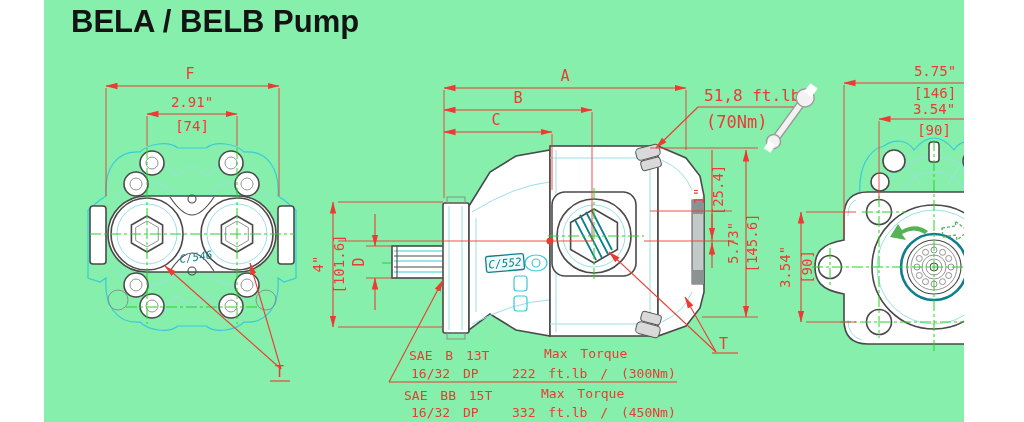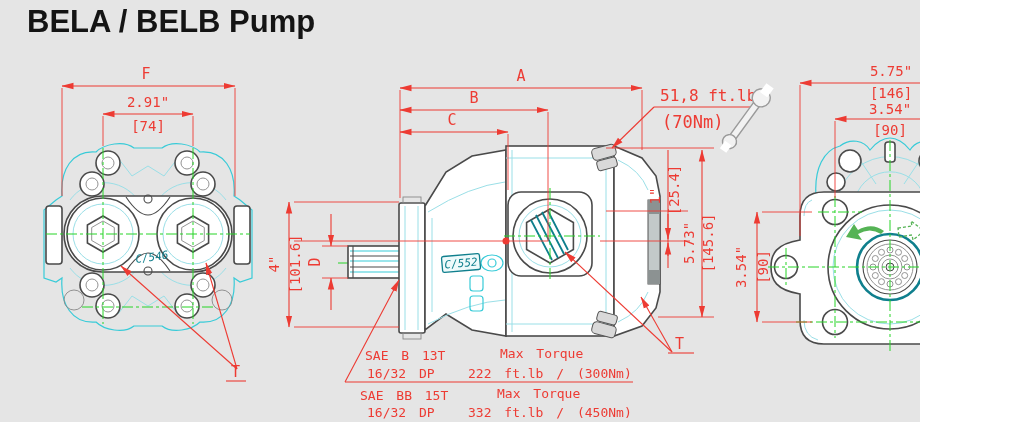--- a/index.html
+++ b/index.html
@@ -1,17 +1,17 @@
 <!DOCTYPE html>
 <html><head>
 <meta charset="utf-8">
 <style>
   html,body{margin:0;padding:0;background:#ffffff;}
-  #stage{position:relative;width:920px;height:422px;background:#e5e5e5;overflow:hidden;
-         font-family:"Liberation Sans",sans-serif;}
+  #stage{position:relative;width:920px;height:422px;background:#86efac;overflow:hidden;
+         font-family:"Liberation Sans",sans-serif;margin-left:44px;}
   #title{position:absolute;left:27px;top:4px;margin:0;font-size:31px;font-weight:700;
          color:#141414;letter-spacing:0px;font-family:"Liberation Sans",sans-serif;}
   svg{position:absolute;left:0;top:0;}
   .dim   {font-family:"DejaVu Sans Mono",monospace;font-size:14px;fill:#ed3b33;}
   .dimref{font-family:"DejaVu Sans Mono",monospace;font-size:15px;fill:#ed3b33;}
   .note  {font-family:"DejaVu Sans Mono",monospace;font-size:15px;fill:#ed3b33;}
   .spec  {font-family:"DejaVu Sans Mono",monospace;font-size:13px;fill:#ed3b33;word-spacing:5px;}
   .cast  {font-family:"DejaVu Sans Mono",monospace;font-size:11px;font-style:italic;fill:#0f7f8d;}
   .rl{stroke:#ed3b33;stroke-width:1.1;fill:none;}
   .rx{stroke:#ed3b33;stroke-width:0.9;fill:none;}

